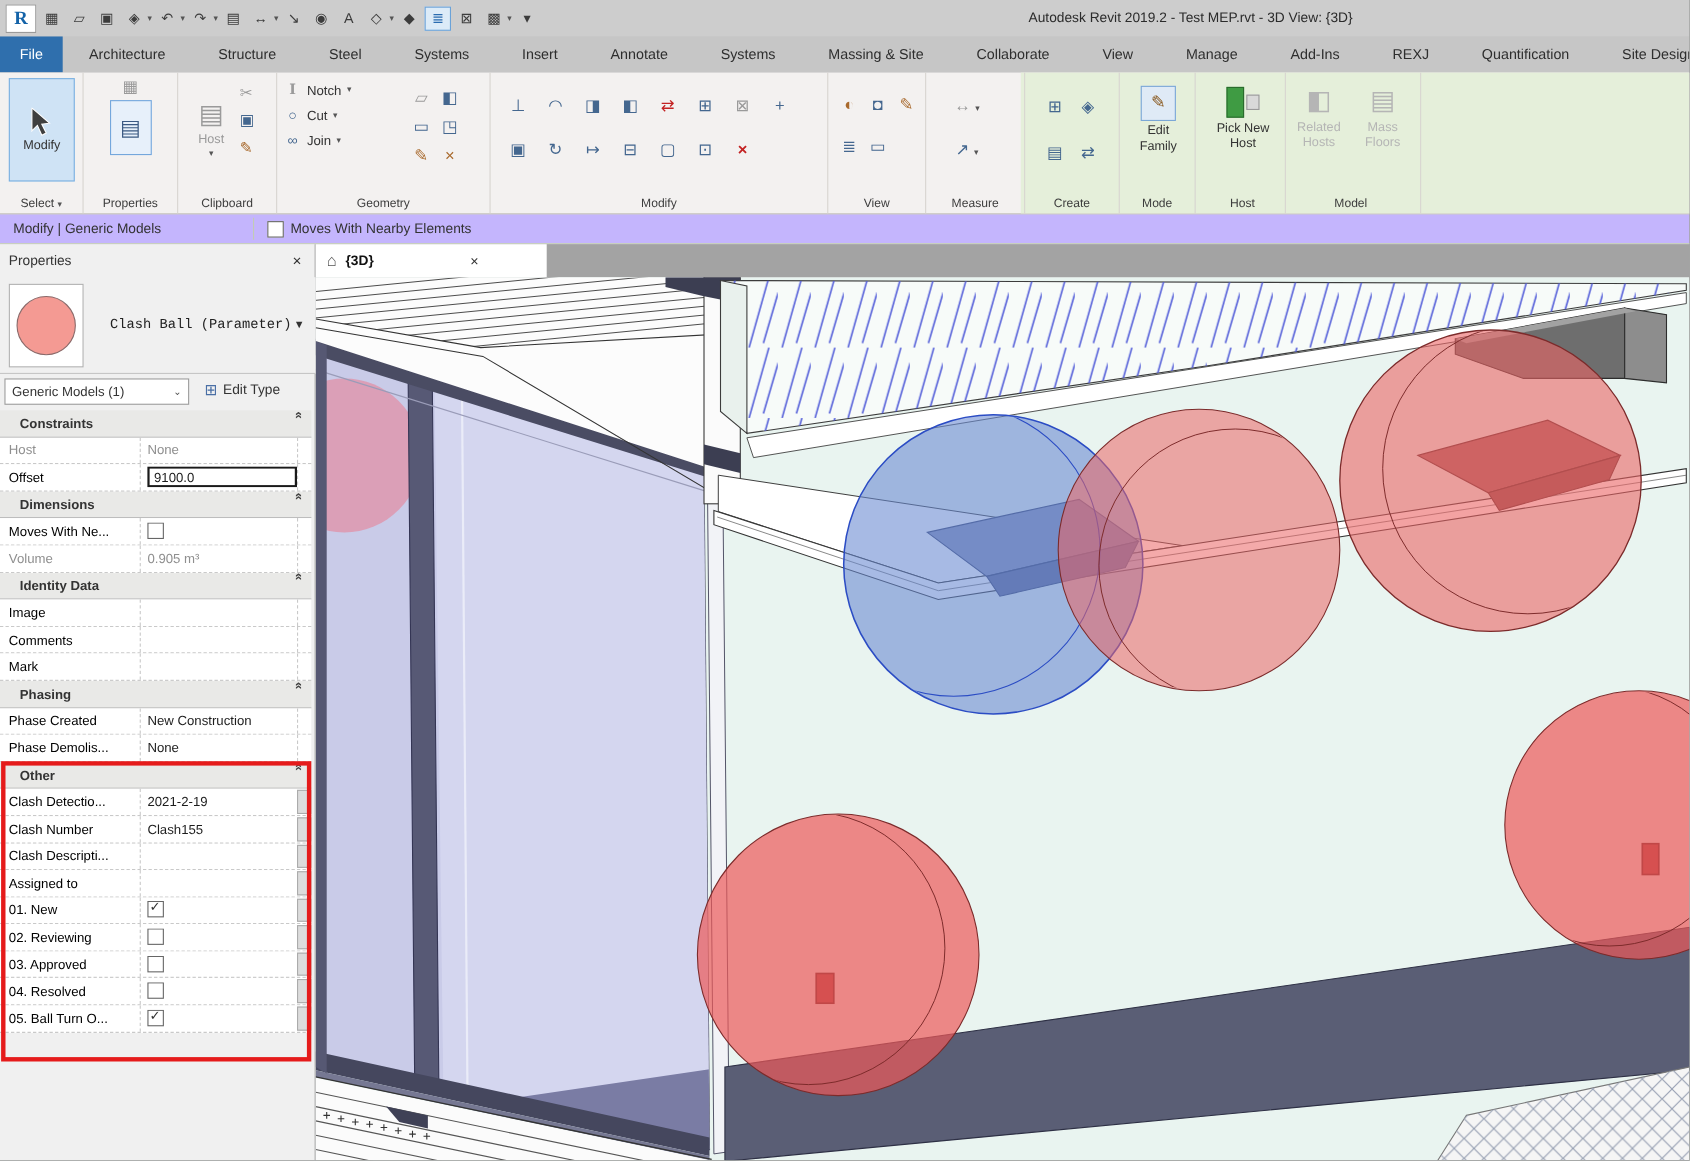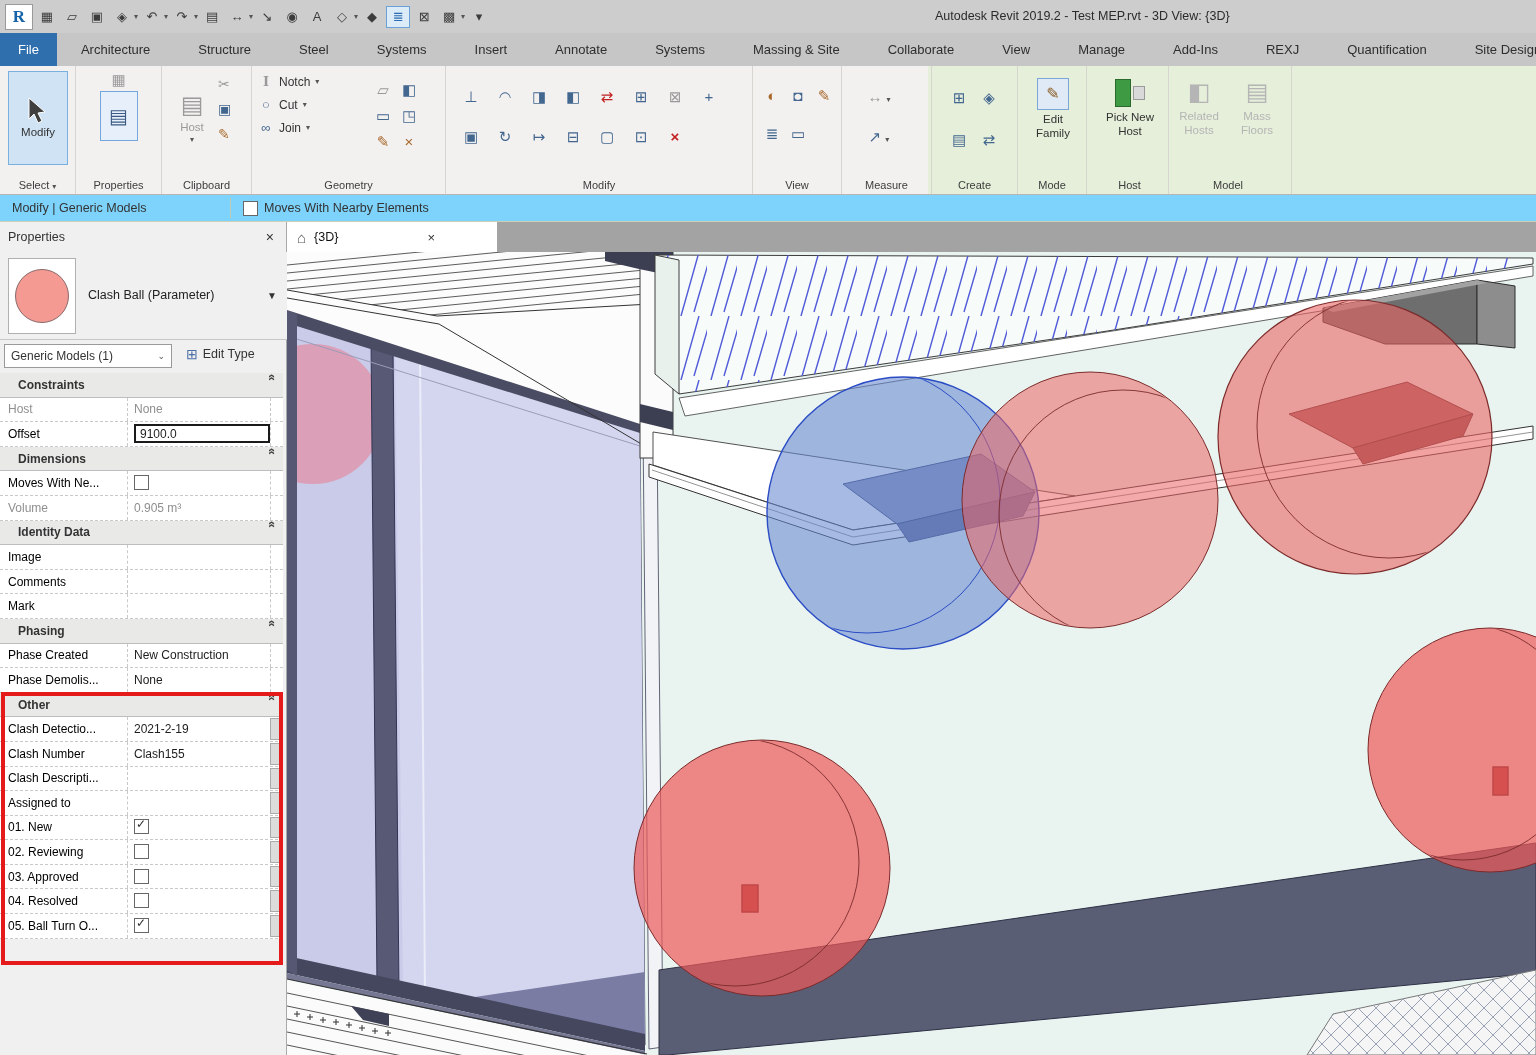--- a/index.html
+++ b/index.html
@@ -53,34 +53,34 @@
   
   #p-create .grid{position:absolute;left:12px;top:10px;grid-template-columns:30px 30px;grid-auto-rows:42px;}
   
   .ctxbtn{display:flex;flex-direction:column;align-items:center;gap:3px;font-size:11.5px;color:#333;text-align:center;line-height:1.2;}
   .fam-ic{width:30px;height:30px;border:1px solid #7aa7d6;background:#dfeaf6;display:flex;align-items:center;justify-content:center;font-size:16px;color:#8a5a20;}
   .host-ic{width:30px;height:30px;display:flex;align-items:center;justify-content:center;}
   .host-ic .door{width:14px;height:26px;background:#3f9b43;border:1px solid #2a6b2d;margin-right:2px;}
   .host-ic .blk{width:10px;height:12px;background:#d9d9d9;border:1px solid #9a9a9a;}
   .ghost{color:#b5b5b5;}
   
-  #optionsbar{position:absolute;left:0;top:195px;width:1536px;height:27px;background:#7dd3fc;border-bottom:1px solid #c9d2b8;box-sizing:border-box;display:flex;align-items:center;font-size:12.5px;color:#333;}
+  #optionsbar{position:absolute;left:0;top:195px;width:1536px;height:27px;background:#c4b5fd;border-bottom:1px solid #c9d2b8;box-sizing:border-box;display:flex;align-items:center;font-size:12.5px;color:#333;}
   #optionsbar .ctx{padding-left:12px;width:218px;}
   #optionsbar .vsep{width:1px;height:20px;background:#c2ccb4;margin-right:12px;}
   .cb{width:13px;height:13px;border:1px solid #666;background:#fff;display:inline-block;position:relative;vertical-align:-2px;}
   .cb.checked::after{content:"✓";position:absolute;left:1px;top:-3px;font-size:12px;color:#333;}
   #optionsbar .cb{margin-right:6px;}
   
   #propspanel{position:absolute;left:0;top:222px;width:287px;height:833px;background:#f0f0f0;border-right:1px solid #a9a9a9;box-sizing:border-box;}
   #phead{position:absolute;left:0;top:0;width:100%;height:30px;display:flex;align-items:center;font-size:12.5px;color:#333;}
   #phead span{padding-left:8px;} #phead .x{margin-left:auto;padding-right:12px;font-size:14px;color:#333;}
   #typesel{position:absolute;left:0;top:30px;width:287px;height:88px;border-bottom:1px solid #c6c6c6;box-sizing:border-box;background:#f0f0f0;}
   #thumb{position:absolute;left:8px;top:6px;width:66px;height:74px;background:#fff;border:1px solid #b0b0b0;}
   #thumb .ball{width:52px;height:52px;border-radius:50%;background:#f49a93;border:1px solid #8a6a6a;margin:10px auto 0;}
-  #tslabel{position:absolute;left:88px;top:36px;font-size:12.5px;color:#222;}
+  #tslabel{position:absolute;left:100px;top:36px;font-size:12.5px;color:#222;font-family:Liberation Mono, monospace;}
   #tscaret{position:absolute;right:10px;top:38px;font-size:10px;color:#333;}
   #filterrow{position:absolute;left:0;top:118px;width:287px;height:33px;}
   #selfilter{position:absolute;left:4px;top:4px;width:168px;height:24px;background:#fff;border:1px solid #9a9a9a;box-sizing:border-box;font-size:12px;color:#333;display:flex;align-items:center;}
   #selfilter span{padding-left:6px;} #selfilter .dd{margin-left:auto;padding-right:6px;font-size:9px;color:#555;}
   #edittype{position:absolute;left:186px;top:6px;display:flex;align-items:center;gap:5px;font-size:12.5px;color:#333;}
   #edittype .ei{color:#4a6fa5;font-size:14px;}
   #prows{position:absolute;left:0;top:151px;width:283px;}
   .prow{height:24.6px;box-sizing:border-box;display:flex;align-items:center;background:#fff;border-bottom:1px dashed #c9c9c9;font-size:12px;}
   .prow .plabel{width:128px;align-self:stretch;display:flex;align-items:center;padding-left:8px;border-right:1px dashed #c9c9c9;color:#000000;white-space:nowrap;overflow:hidden;box-sizing:border-box;}
   .prow .pval{flex:1;padding-left:6px;color:#1d1d1d;white-space:nowrap;overflow:hidden;}
@@ -90,21 +90,21 @@
   .prow.section{background:#e9e9e7;border-bottom:1px solid #bdbdbd;font-weight:bold;color:#333;}
   .prow.section .slabel{padding-left:18px;flex:1;}
   .prow.section .chev{width:22px;color:#444;font-size:12px;transform:rotate(90deg);}
   .pinput{height:19px;border:2px solid #1a1a1a;background:#fff;display:flex;align-items:center;padding:0 4px;min-width:116px;box-sizing:border-box;}
   #redbox{position:absolute;left:1px;top:470px;width:282px;height:273px;border:4px solid #e51b1b;box-sizing:border-box;pointer-events:none;}
   
   #viewport{position:absolute;left:287px;top:222px;width:1249px;height:833px;}
   #vtabs{position:absolute;left:0;top:0;width:100%;height:30px;background:#a3a3a3;}
   #vtab{position:absolute;left:0;top:0;width:210px;height:30px;background:#fff;display:flex;align-items:center;gap:8px;padding:0 10px;box-sizing:border-box;}
   #vtab .home{font-size:15px;color:#555;}
-  #vtab .lbl{font-size:12.5px;color:#111;font-weight:normal;}
+  #vtab .lbl{font-size:12.5px;color:#111;font-weight:bold;}
   #vtab .x{margin-left:auto;margin-right:52px;font-size:13px;color:#333;}
   #canvas{position:absolute;left:0;top:30px;width:1249px;height:803px;}
 </style>
 </head>
 <body>
 
 <div id="app">
 
   <div id="titlebar">
     <div id="qat">

